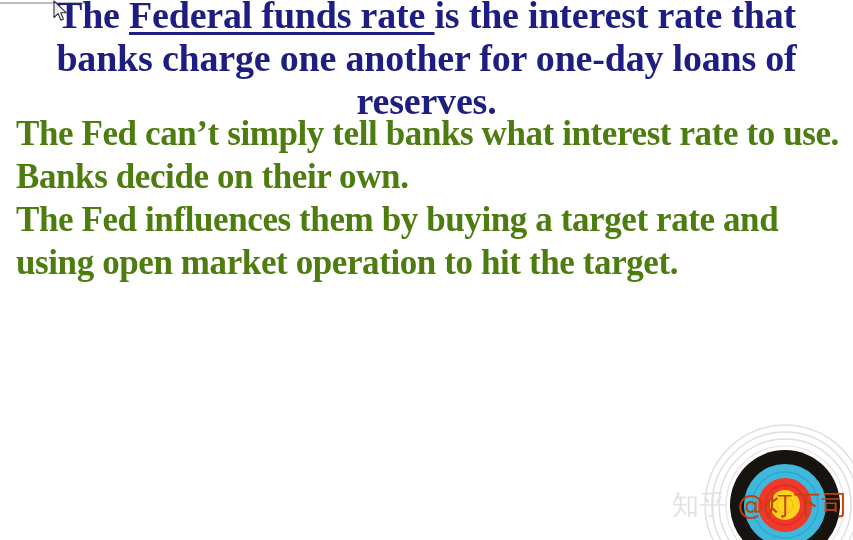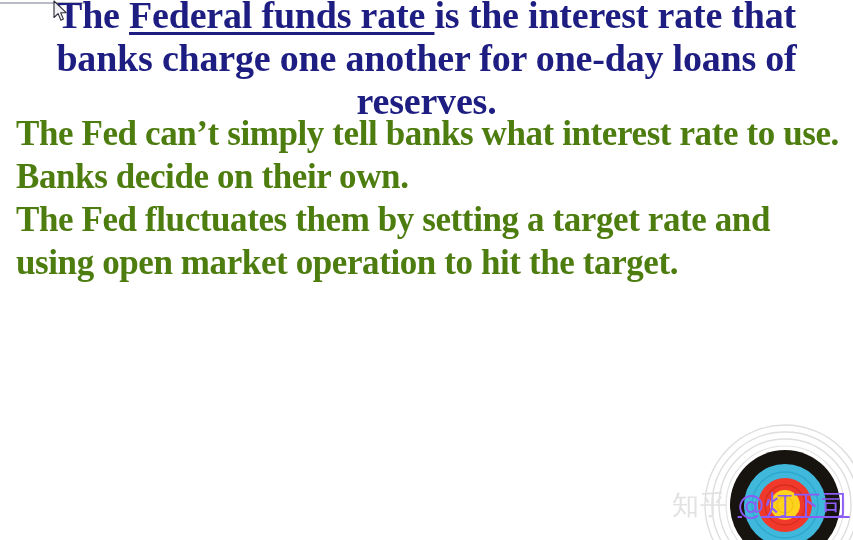--- a/index.html
+++ b/index.html
@@ -80,21 +80,21 @@
     position: absolute;
     left: 672px;
     top: 487px;
     font-family: "DejaVu Sans", "Liberation Sans", sans-serif;
     font-size: 27px;
     color: #e2e2e4;
     letter-spacing: 1px;
     white-space: nowrap;
     pointer-events: none;
   }
-  .watermark .wm-handle { color: #8b5cf6; text-decoration: underline; }
+  .watermark .wm-handle { color: #c2410c; }
 
   
   .cursor {
     position: absolute;
     left: 53px;
     top: 0px;
     width: 16px;
     height: 24px;
     pointer-events: none;
   }
@@ -103,21 +103,21 @@
 <body>
 
 <div id="slide">
 
   <div class="top-rule"></div>
 
   <div class="headline"><span>The </span><span class="underlined">Federal funds rate </span><span>is the interest rate that banks charge one another for one-day loans of reserves.</span></div>
 
   <div class="body-block">
     <p class="para">The Fed can’t simply tell banks what interest rate to use. Banks decide on their own.</p>
-    <p class="para">The Fed fluctuates them by setting a target rate and using open market operation to hit the target.</p>
+    <p class="para">The Fed influences them by buying a target rate and using open market operation to hit the target.</p>
   </div>
 
   <div class="target">
     <svg width="164" height="164" viewBox="0 0 164 164" xmlns="http://www.w3.org/2000/svg" aria-hidden="true">
 
       <circle cx="82" cy="82" r="80" fill="none" stroke="#dedee0" stroke-width="1.4"></circle>
       <circle cx="82" cy="82" r="73" fill="none" stroke="#dedee0" stroke-width="1.4"></circle>
       <circle cx="82" cy="82" r="66" fill="none" stroke="#dedee0" stroke-width="1.4"></circle>
 
       <circle cx="82" cy="82" r="59" fill="#ffffff" stroke="#e3e3e5" stroke-width="1.2"></circle>

